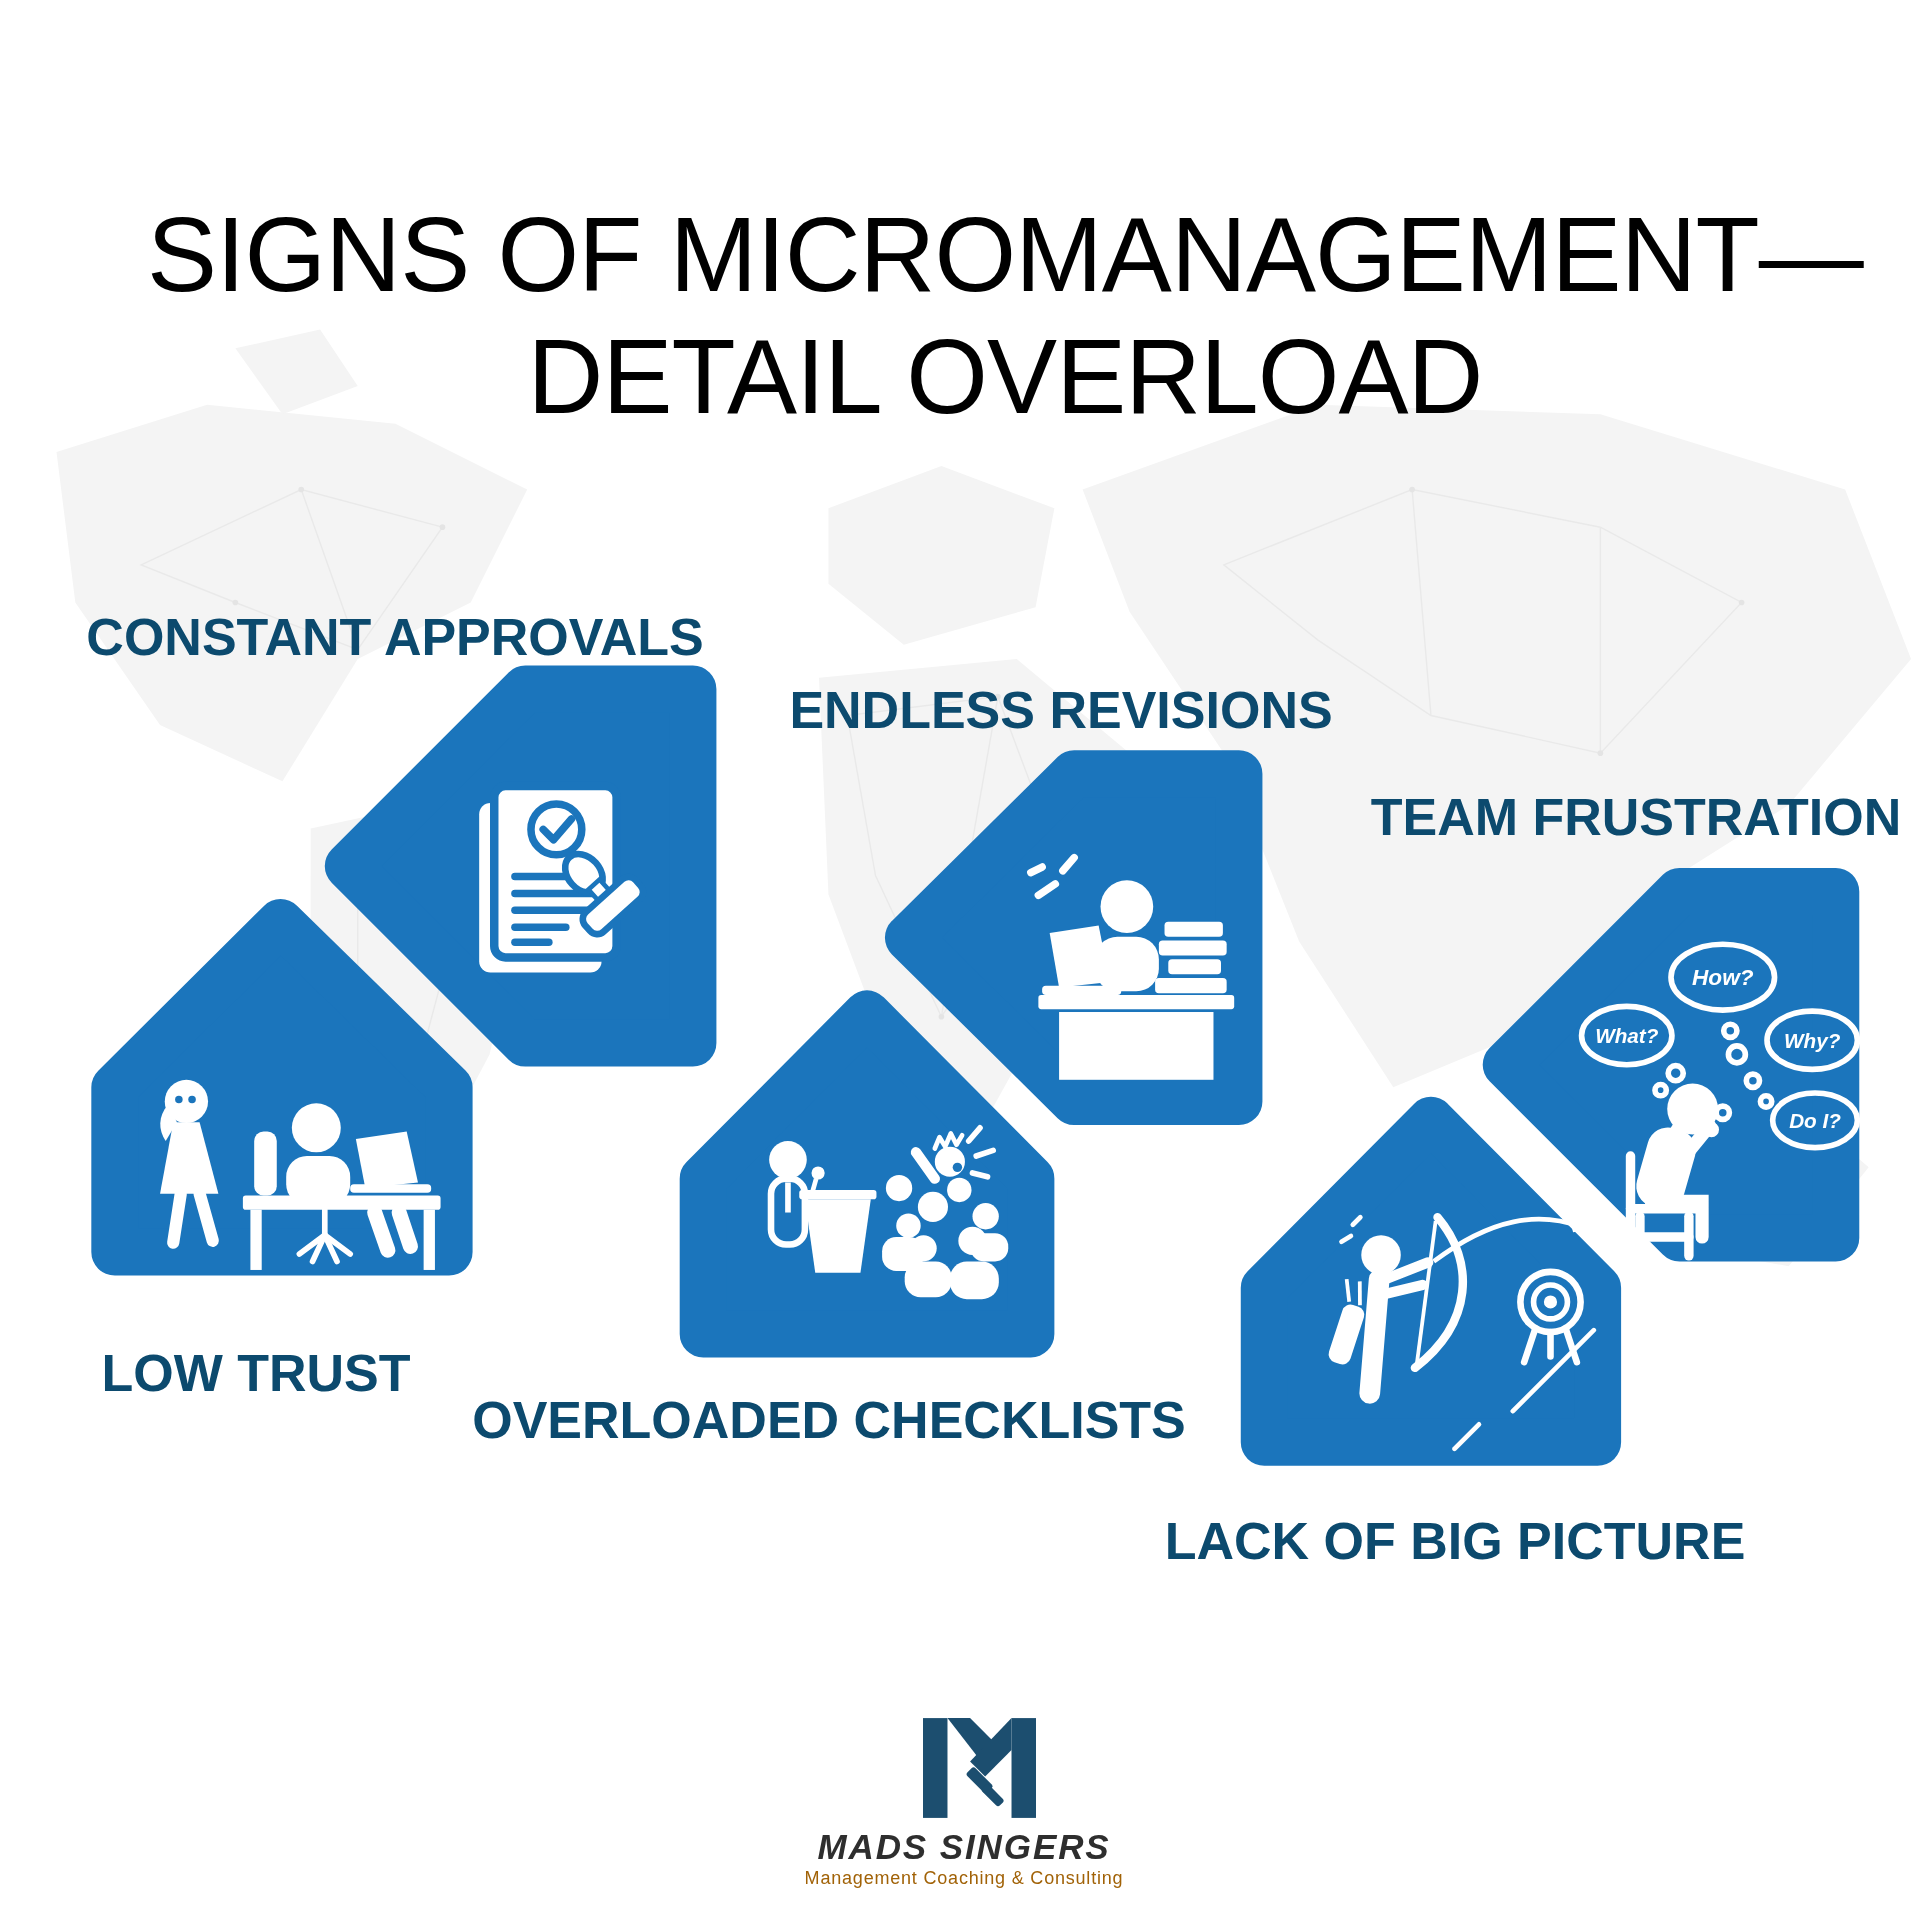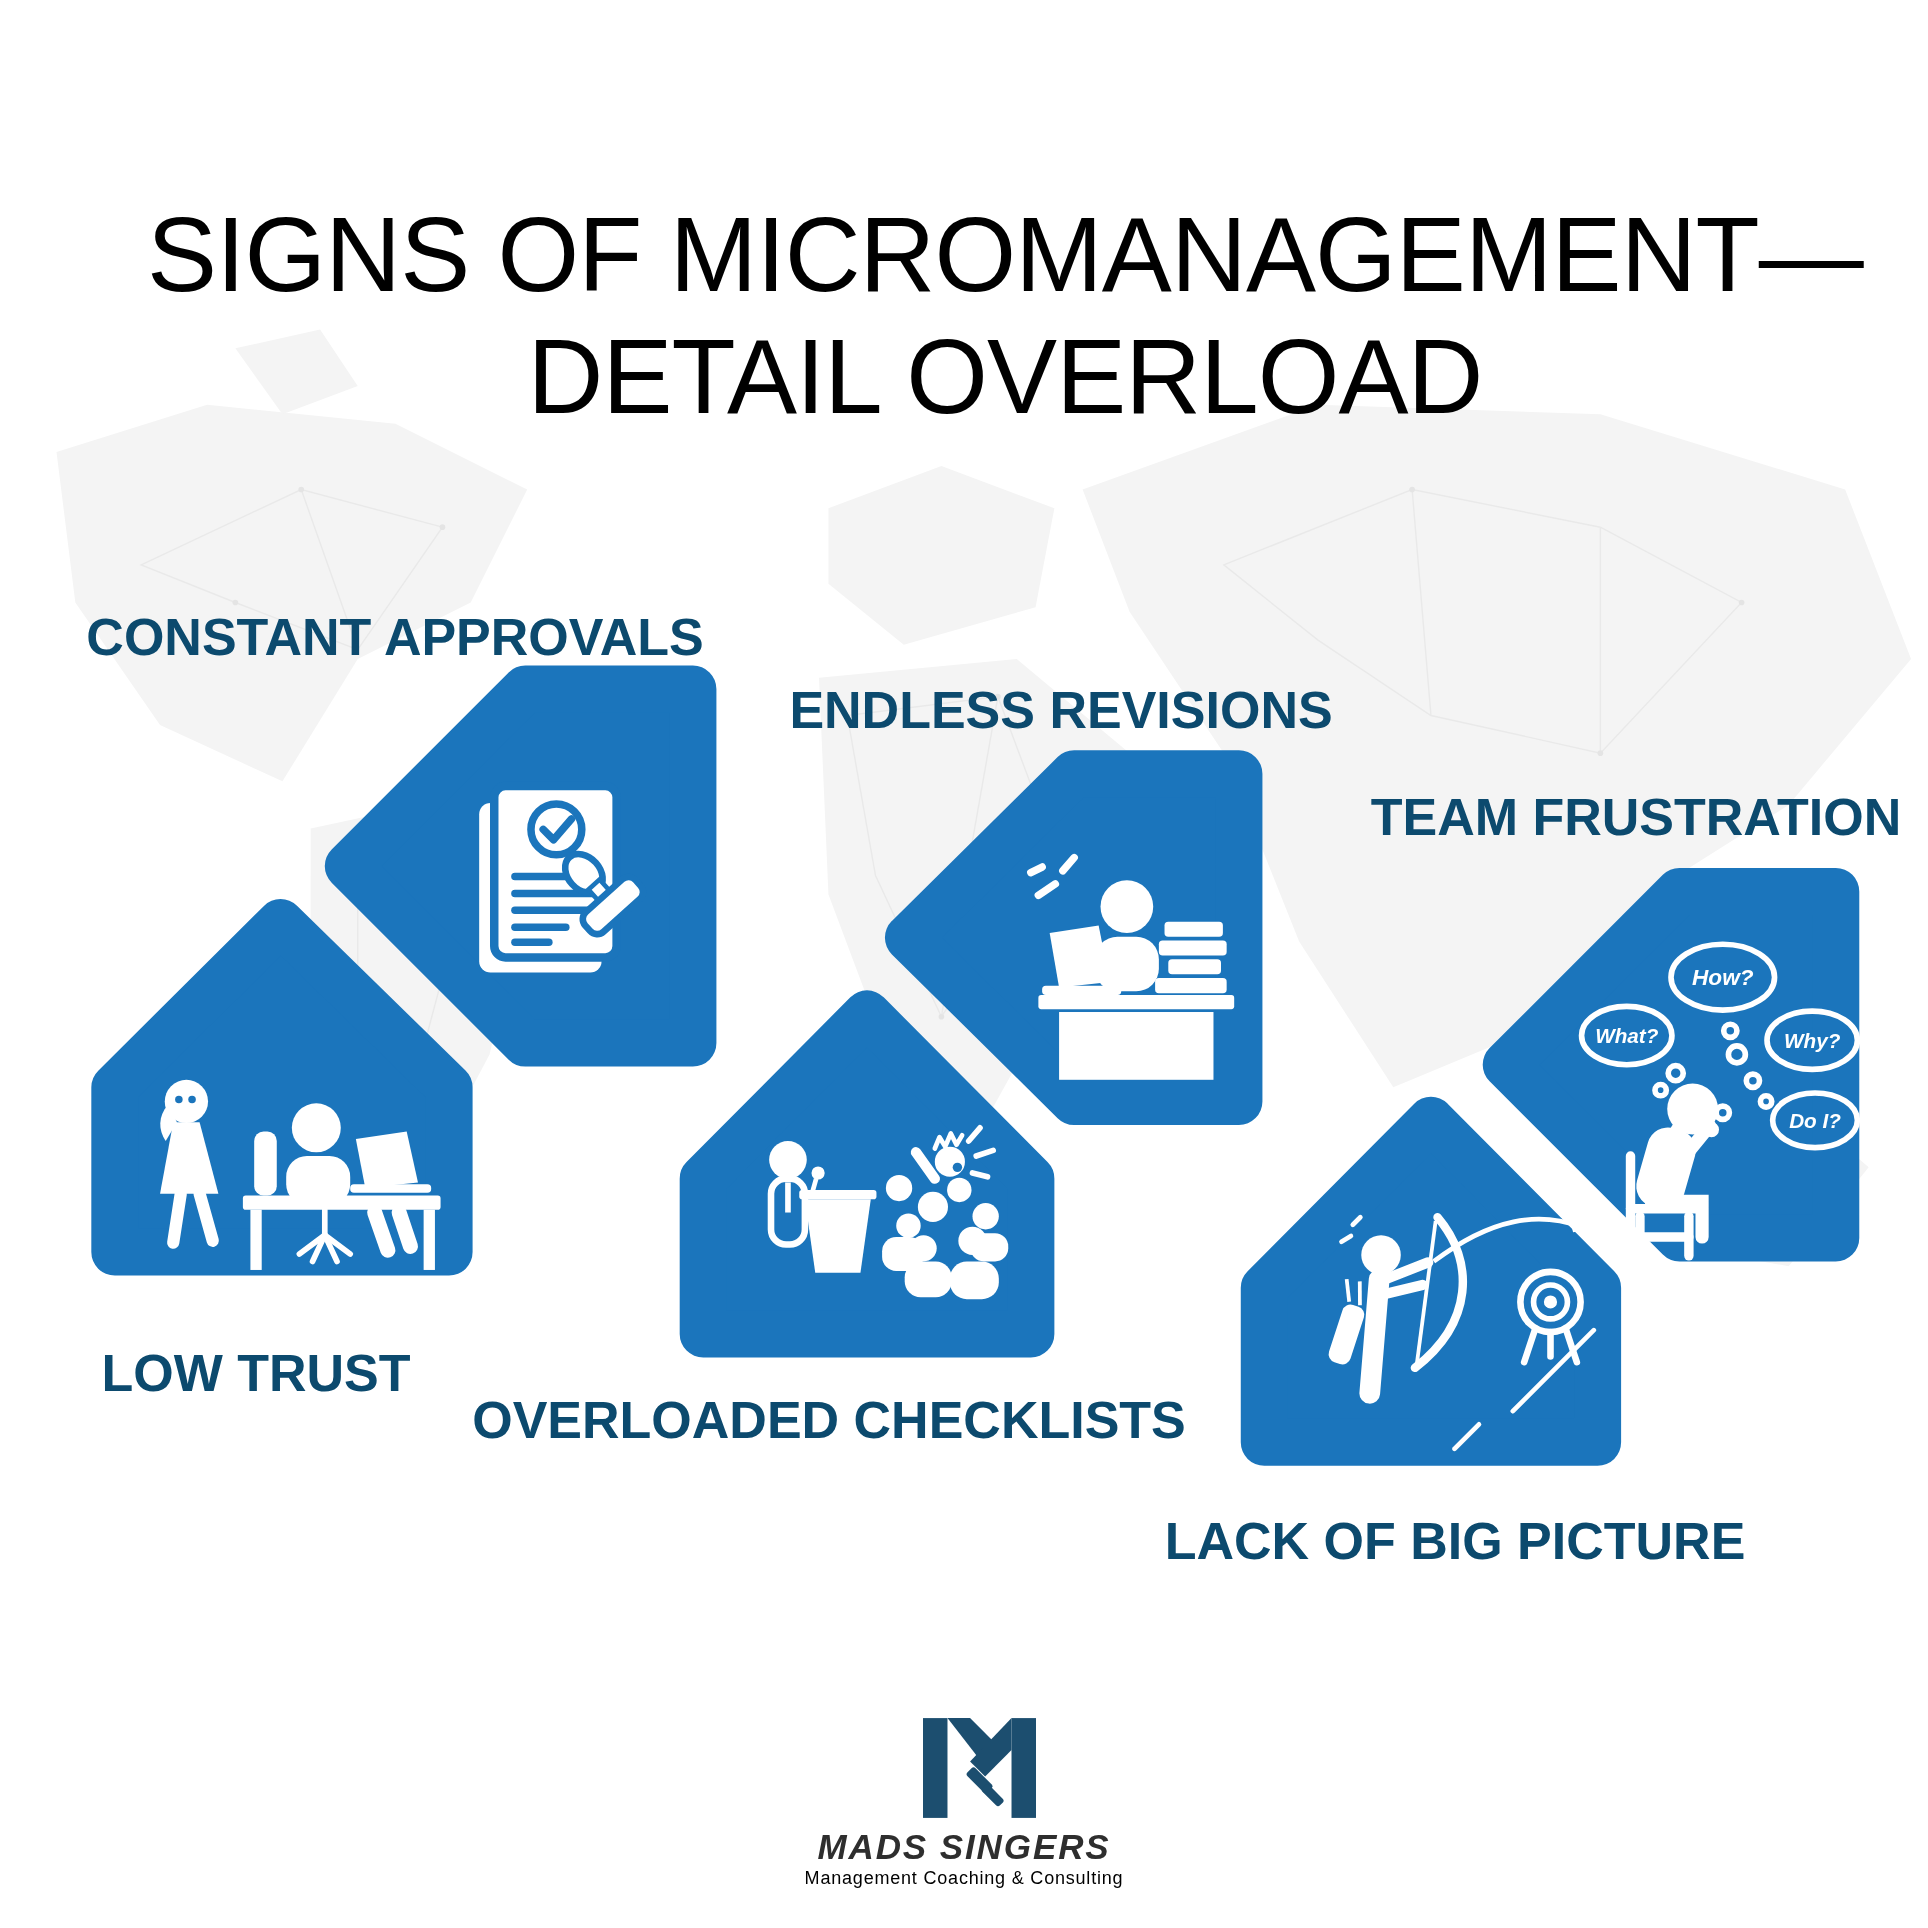--- a/index.html
+++ b/index.html
@@ -18,21 +18,21 @@
     font-weight:bold;font-size:52px;color:#0c4a6e;white-space:nowrap;
     letter-spacing:0px;
   }
   #brand-name{
     position:absolute;top:1827px;left:50%;transform:translateX(-50%);
     font-weight:bold;font-style:italic;font-size:35px;color:#2e2e2e;
     letter-spacing:1.9px;white-space:nowrap;
   }
   #brand-tagline{
     position:absolute;top:1868px;left:50%;transform:translateX(-50%);
-    font-size:18px;color:#000000;letter-spacing:0.8px;white-space:nowrap;
+    font-size:18px;color:#a16207;letter-spacing:0.8px;white-space:nowrap;
   }
   svg{display:block;}
   .bubble-text{
     font-family:"Liberation Sans", sans-serif;font-style:italic;font-weight:bold;
     fill:#ffffff;text-anchor:middle;
   }
 </style>
 </head>
 <body>
 

